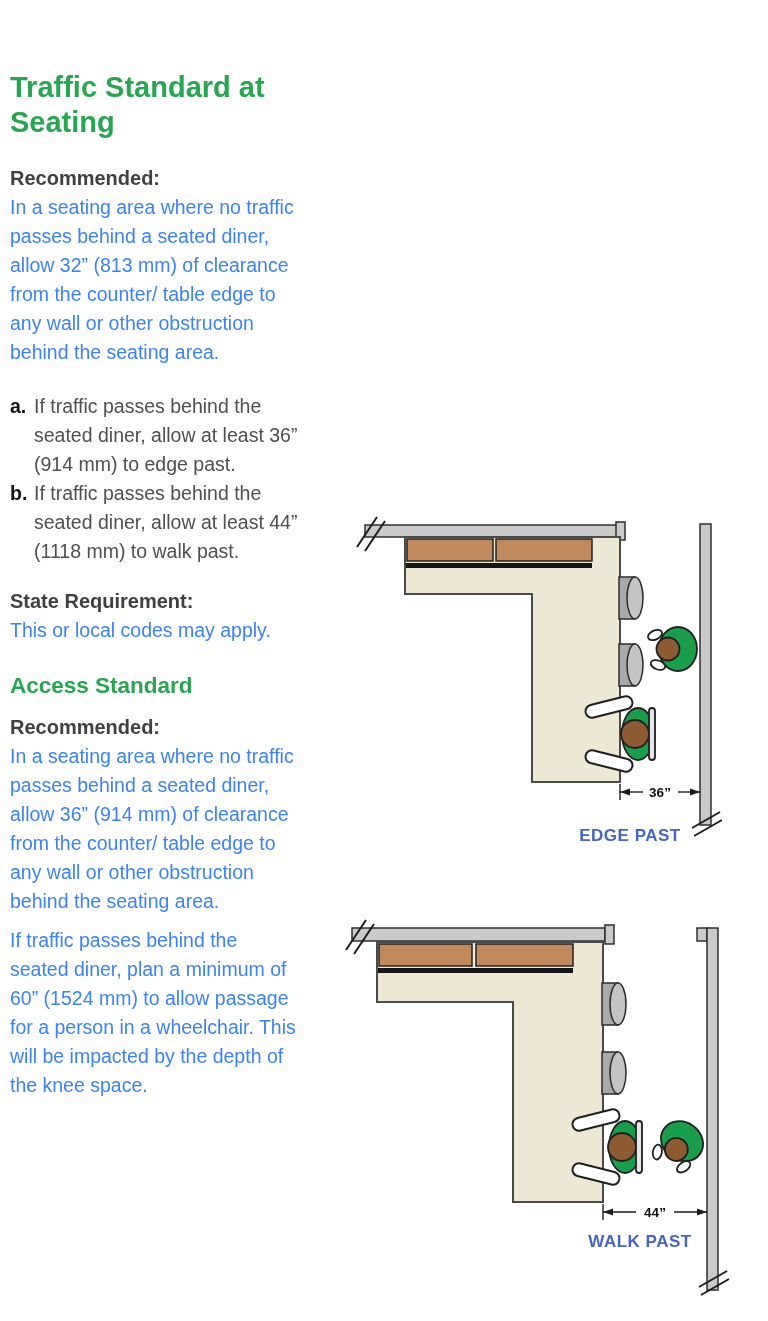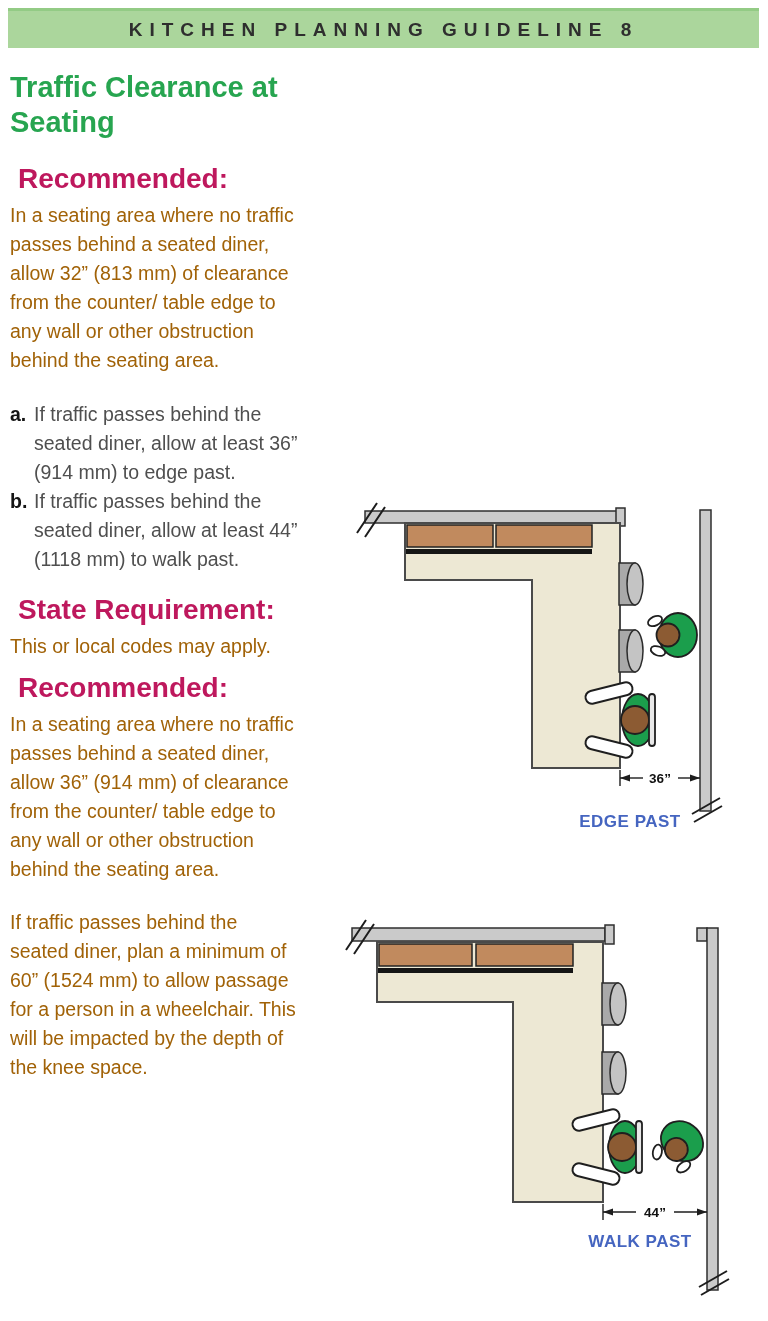--- a/index.html
+++ b/index.html
@@ -9,66 +9,64 @@
   
   .band{position:absolute;left:8px;top:8px;width:751px;height:37px;background:#ABD69C;
         border-top:3px solid #93CB85;display:flex;align-items:center;justify-content:center;}
   .band span{font-size:19px;font-weight:bold;letter-spacing:7px;color:#2E2E2E;}
 
   
   .left-col{position:absolute;left:10px;top:64px;width:290px;}
   .left-col h1{margin:6px 0 24px 0;width:330px;font-size:29px;line-height:35px;
                font-weight:bold;color:#27A550;}
   .left-col h2{margin:26px 0 0 0;font-size:22.5px;line-height:30px;font-weight:bold;color:#27A550;}
-  .lbl{margin:8px;font-size:28px;line-height:29px;font-weight:bold;color:#be185d;}
+  .lbl{margin:0;font-size:20px;line-height:29px;font-weight:bold;color:#404040;}
   .lbl.mt{margin-top:21px;}
   .lbl.mt2{margin-top:12px;}
-  .left-col p{margin:0;font-size:19.5px;line-height:29px;color:#a16207;}
-  .left-col p.gap{margin-top:24px;}
+  .left-col p{margin:0;font-size:19.5px;line-height:29px;color:#3b82f6;}
+  .left-col p.gap{margin-top:10px;}
   .list{margin-top:25px;}
   .li{position:relative;padding-left:24px;font-size:19.5px;line-height:29px;color:#4F4F4F;}
   .li .marker{position:absolute;left:0;top:0;font-weight:bold;color:#141414;}
 
   
   .diagram{position:absolute;left:340px;}
   .d1{top:60px;}
-  .d2{top:468px;}
+  .d2{top:482px;}
   .d3{top:880px;}
   svg text{font-family:"Liberation Sans", sans-serif;}
   .dim-text{font-size:13.5px;font-weight:bold;fill:#111111;}
   .blue-label{font-size:17px;font-weight:bold;fill:#4565C0;letter-spacing:0.5px;}
 </style>
 </head>
 <body>
 
 <div class="page">
 
-  <header class="band">
-    <span>KITCHEN PLANNING GUIDELINE 8</span>
-  </header>
 
   <div class="left-col">
-    <h1>Traffic Clearance at Seating</h1>
+    <h1>Traffic Standard at Seating</h1>
     <h3 class="lbl">Recommended:</h3>
     <p>In a seating area where no traffic passes behind a seated diner, allow 32” (813 mm) of clearance from the counter/ table edge to any wall or other obstruction behind the seating area.</p>
 
     <div class="list">
       <div class="li">
         <span class="marker">a.</span>
         <span>If traffic passes behind the seated diner, allow at least 36” (914 mm) to edge past.</span>
       </div>
       <div class="li">
         <span class="marker">b.</span>
         <span>If traffic passes behind the seated diner, allow at least 44” (1118 mm) to walk past.</span>
       </div>
     </div>
 
     <h3 class="lbl mt">State Requirement:</h3>
     <p>This or local codes may apply.</p>
 
+    <h2>Access Standard</h2>
     <h3 class="lbl mt2">Recommended:</h3>
     <p>In a seating area where no traffic passes behind a seated diner, allow 36” (914 mm) of clearance from the counter/ table edge to any wall or other obstruction behind the seating area.</p>
     <p class="gap">If traffic passes behind the seated diner, plan a minimum of 60” (1524 mm) to allow passage for a person in a wheelchair. This will be impacted by the depth of the knee space.</p>
   </div>
 
   <svg width="0" height="0" style="position:absolute">
     <defs>
       <g id="seated-person">
         <ellipse cx="3" cy="0" rx="16" ry="26" fill="#1B9E4C" stroke="#1F1F1F" stroke-width="1.8"></ellipse>
         <g transform="translate(-26,-27) rotate(-14)">

